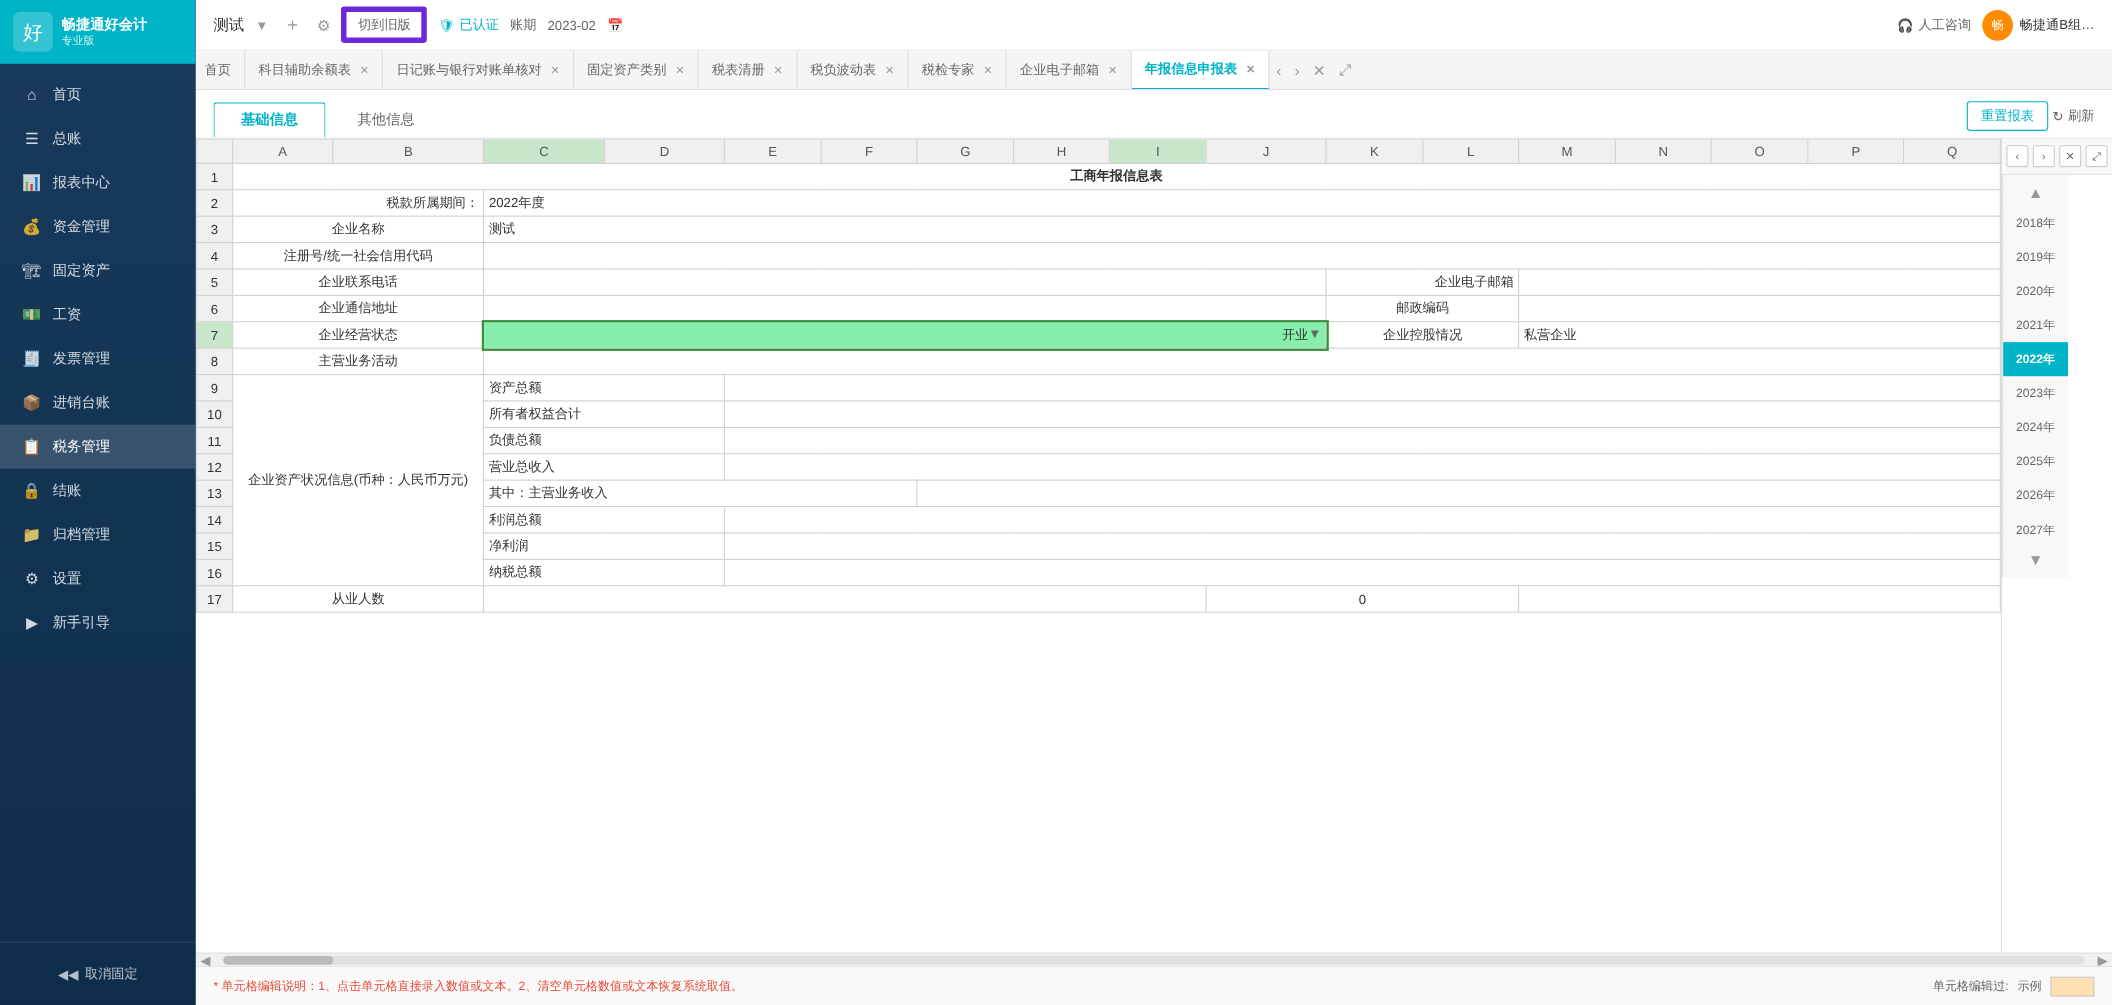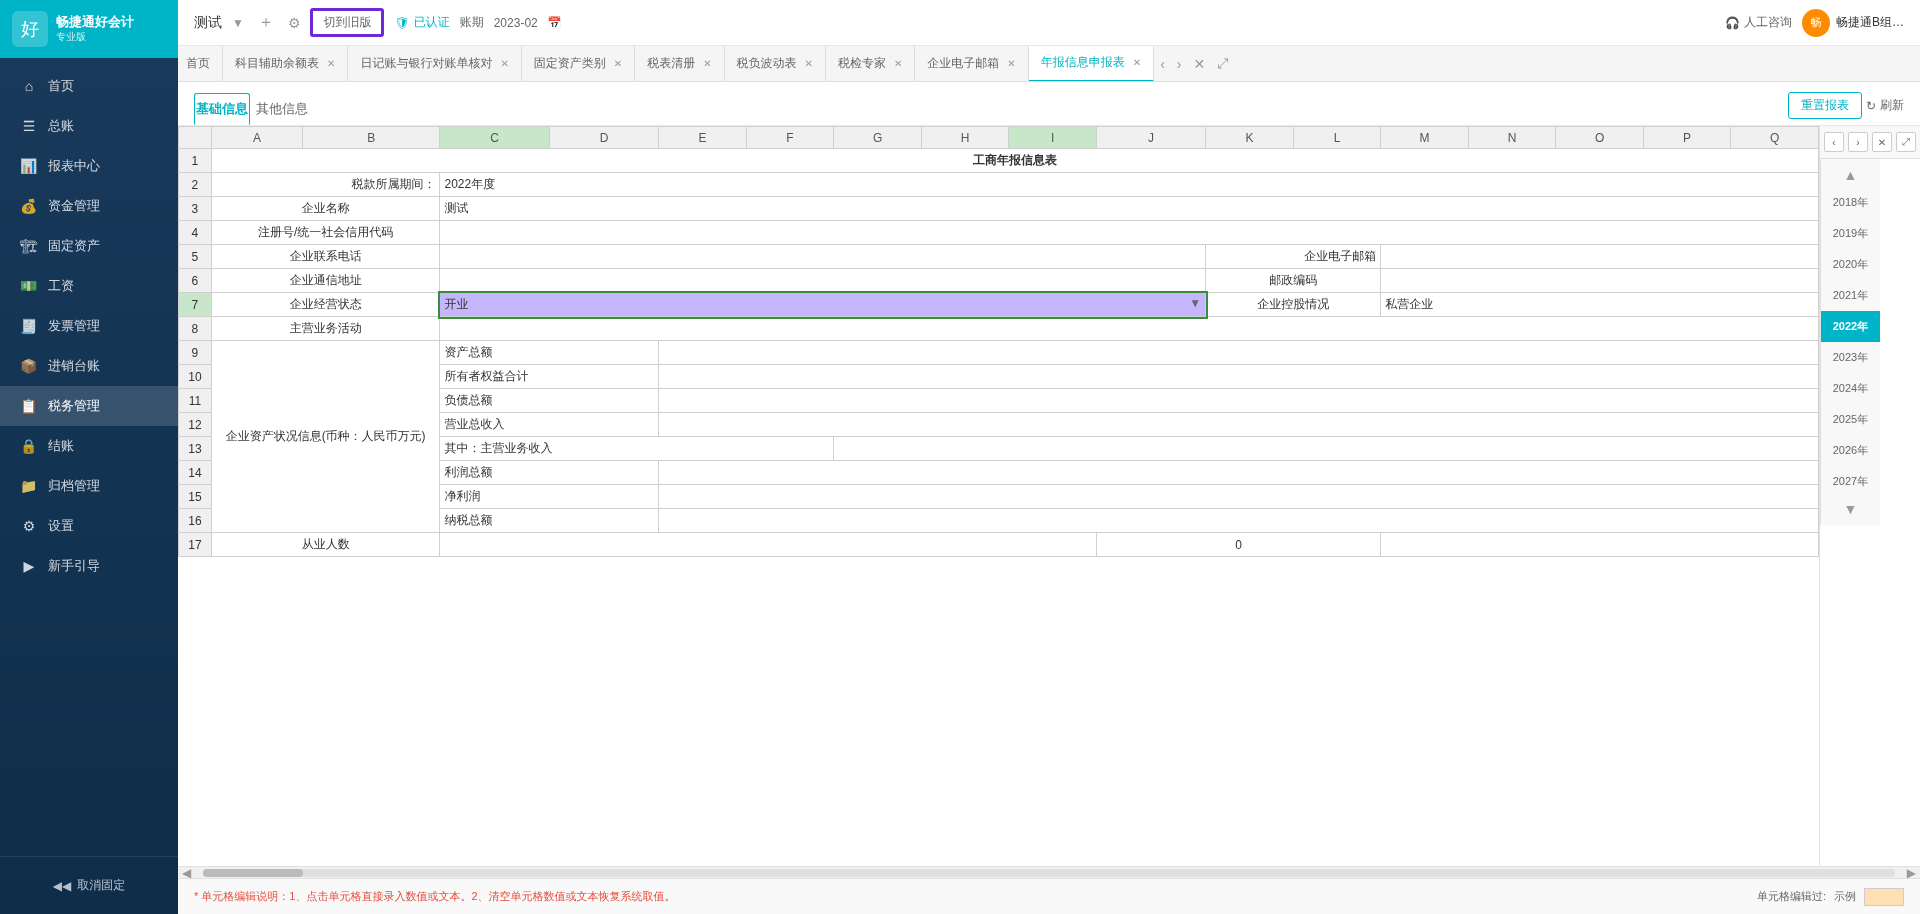--- a/index.html
+++ b/index.html
@@ -70,21 +70,21 @@
       display: flex;
       align-items: center;
       padding: 0 16px;
       gap: 10px;
     }
     .topbar-title { font-size: 14px; color: #333; }
     .topbar-arrow { color: #999; font-size: 12px; cursor: pointer; }
     .topbar-plus { color: #999; font-size: 16px; cursor: pointer; padding: 0 4px; }
     .topbar-gear { color: #999; font-size: 14px; cursor: pointer; }
     .topbar-old-btn {
-      border: 3px solid #6d28d9; border-radius: 3px;
+      border: 5px solid #6d28d9; border-radius: 3px;
       padding: 3px 10px; color: #666; cursor: pointer;
       font-size: 12px; background: #fff;
     }
     .topbar-certified {
       display: flex; align-items: center; gap: 4px;
       color: #00b4c8; font-size: 12px;
     }
     .topbar-period { color: #666; font-size: 12px; }
     .topbar-spacer { flex: 1; }
     .topbar-service {
@@ -115,21 +115,21 @@
       display: flex; align-items: center; gap: 4px;
       padding: 0 12px; height: 36px;
       font-size: 12px; color: #666;
       cursor: pointer; white-space: nowrap;
       border-right: 1px solid #ddd;
     }
     .tab:first-child { padding-left: 0; }
     .tab.active {
       background: #fff; color: #00b4c8;
       border-bottom: 2px solid #00b4c8;
-      font-weight: normal;
+      font-weight: bold;
     }
     .tab-close { color: #999; font-size: 10px; margin-left: 4px; }
     .tabs-nav-btn { padding: 0 6px; color: #999; cursor: pointer; font-size: 14px; }
 
     
     .content {
       flex: 1;
       display: flex;
       flex-direction: column;
       overflow: hidden;
@@ -137,21 +137,21 @@
     }
 
     
     .sub-tabs {
       display: flex; gap: 0;
       padding: 10px 16px 0;
       border-bottom: 1px solid #e8e8e8;
       align-items: flex-end;
     }
     .sub-tab {
-      padding: 6px 1px;
+      padding: 6px 24px;
       font-size: 13px; color: #666;
       cursor: pointer;
       border: 1px solid transparent;
       border-radius: 3px 3px 0 0;
       margin-right: 4px;
     }
     .sub-tab.active {
       color: #00b4c8;
       border-color: #00b4c8 #00b4c8 #fff #00b4c8;
       background: #fff;
@@ -511,21 +511,21 @@
               <td class="row-header">6</td>
               <td colspan="2" style="text-align:center;">企业通信地址</td>
               <td colspan="8"></td>
               <td colspan="2" style="text-align:center;">邮政编码</td>
               <td colspan="5"></td>
             </tr>
 
             <tr style="background:#fff;">
               <td class="row-header" style="background:#c8e6c9;">7</td>
               <td colspan="2" style="text-align:center;">企业经营状态</td>
-              <td colspan="8" style="outline:2px solid #388e3c; background:#c4b5fd; text-align:left;">
+              <td colspan="8" style="outline:2px solid #388e3c; background:#86efac; text-align:right;">
                 <span>开业</span>
                 <span style="float:right; color:#666;">▼</span>
               </td>
               <td colspan="2" style="text-align:center;">企业控股情况</td>
               <td colspan="5">私营企业</td>
             </tr>
 
             <tr>
               <td class="row-header">8</td>
               <td colspan="2" style="text-align:center;">主营业务活动</td>

